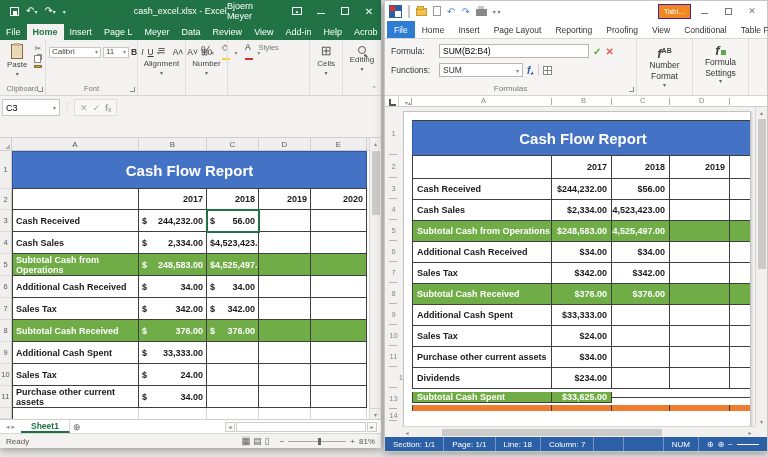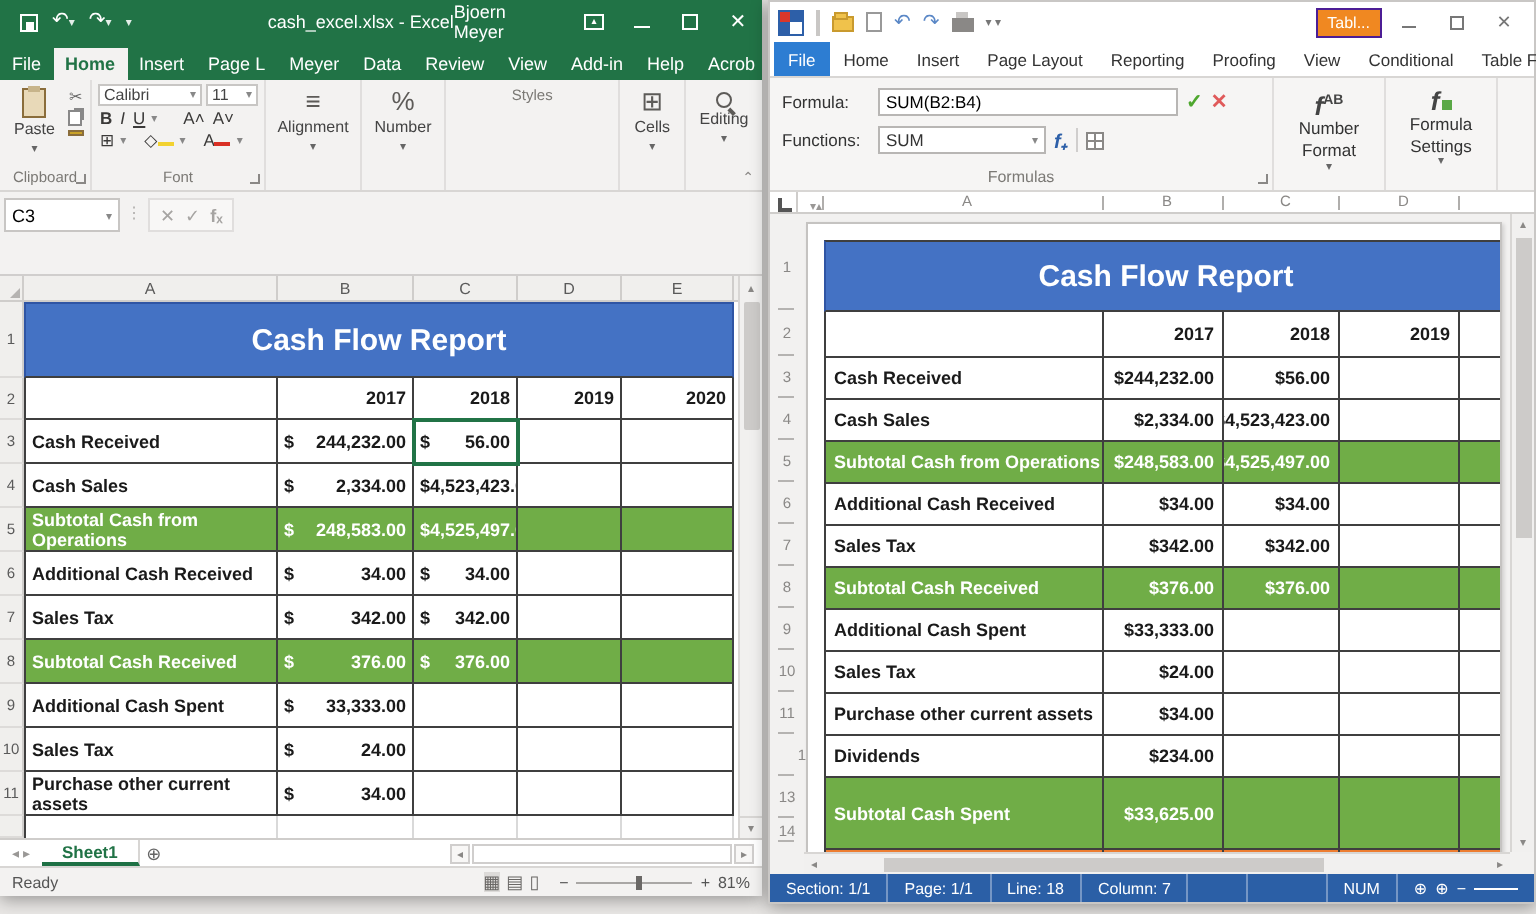--- a/index.html
+++ b/index.html
@@ -38,21 +38,21 @@
   .bigbtn { display:flex; flex-direction:column; align-items:center; justify-content:flex-start; gap:1px; padding:2px 4px; }
   .bigbtn .bicon { font-size:13px; line-height:14px; color:#5d5b58; }
   .pasteicon { width:12px; height:15px; border:1px solid #8a6d3b; background:#e8d9b8; position:relative; }
   .pasteicon::after { content:""; position:absolute; left:2px; top:-2px; width:6px; height:3px; background:#c7b48a; }
   .minicol { display:flex; flex-direction:column; gap:2px; padding-top:2px; }
   .mini { font-size:8px; line-height:9px; color:#666; }
   .copyic { width:7px; height:8px; border:1px solid #888; background:#fff; box-shadow:2px -2px 0 -1px #888; }
   .brushic { width:8px; height:3px; background:#c9a227; border:1px solid #8a6d3b; }
   .fontrow { display:flex; gap:2px; align-items:center; }
   .fbox { background:#fff; border:1px solid #c8c6c4; padding:0 2px; height:11px; line-height:10px; font-size:8px; display:flex; align-items:center; gap:2px; }
-  .fontcol { display:flex; flex-direction:column; gap:1px; }
+  .fontcol { display:flex; flex-direction:row; gap:1px; }
   .fgl { font-size:8.5px; color:#3b3a39; padding:0 1px; }
   .fgl.b { font-weight:bold; } .fgl.i { font-style:italic; } .fgl.u { text-decoration:underline; }
   .colorbar { display:inline-block; width:8px; height:2px; margin-top:-1px; }
   .styles-col { display:flex; flex-direction:column; justify-content:flex-start; gap:2px; padding-top:3px; }
   .stylerow { display:flex; align-items:center; gap:3px; white-space:nowrap; font-size:8px; color:#3b3a39; }
   .sic { width:9px; height:9px; border:1px solid #9a9896; background:linear-gradient(135deg,#e25d5d 0 50%,#7ab2e8 50% 100%); }
   .sic.t { background:linear-gradient(#7ab2e8 0 40%,#fff 40% 100%); }
   .sic.c { background:linear-gradient(90deg,#f2c94c 0 50%,#7ae0a3 50% 100%); }
   .launcher { position:absolute; right:2px; bottom:3px; width:5px; height:5px; border-right:1px solid #8a8886; border-bottom:1px solid #8a8886; }
   .collapse { position:absolute; right:4px; bottom:2px; font-size:7px; color:#8a8886; }
@@ -712,21 +712,21 @@
               <div class="txc d"></div>
               <div class="txc e"></div>
             </div>
             <div class="txr" style="height: 21px;">
               <div class="txc a first">Dividends</div>
               <div class="txc b money">$234.00</div>
               <div class="txc c money"></div>
               <div class="txc d"></div>
               <div class="txc e"></div>
             </div>
-            <div class="txr sub" style="height: 36px;">
+            <div class="txr sub" style="height: 16px; align-items: center;">
               <div class="txc a first">Subtotal Cash Spent</div>
               <div class="txc b money">$33,625.00</div>
               <div class="txc c money"></div>
               <div class="txc d"></div>
               <div class="txc e"></div>
             </div>
             <div class="txr orange" style="height: 6px;">
               <div class="txc a first"></div>
               <div class="txc b"></div>
               <div class="txc c"></div>

